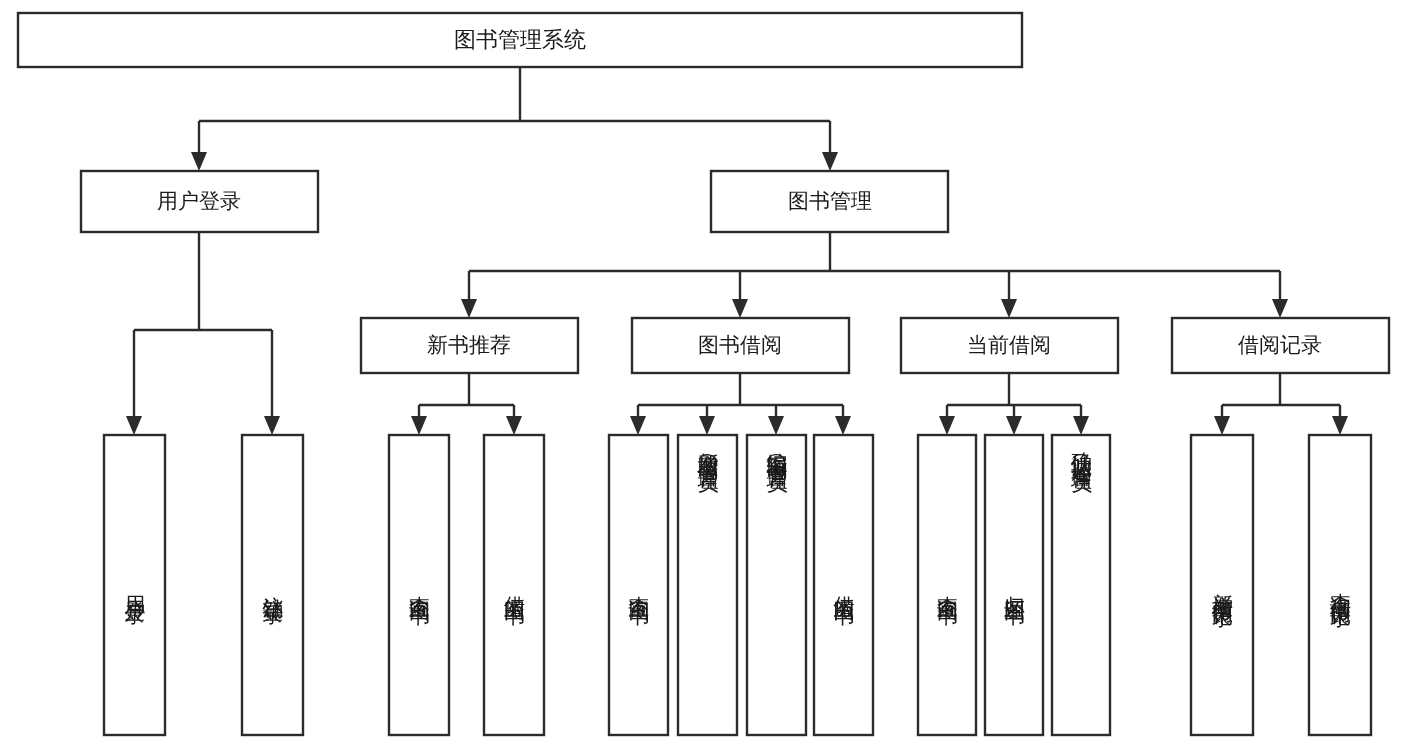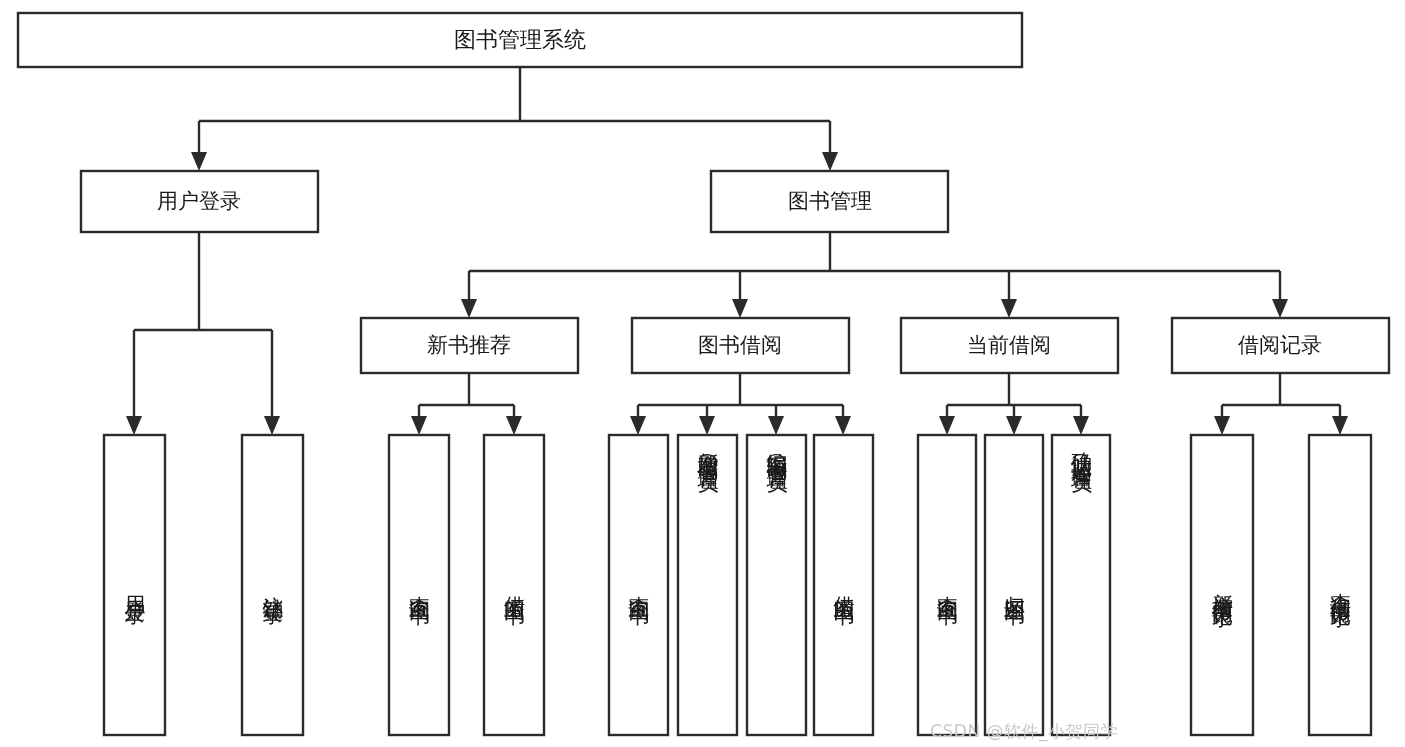--- a/index.html
+++ b/index.html
@@ -267,15 +267,14 @@
     <span class="leaf-label">确认归还（管理员）</span>
   </div>
 
   <div class="leaf-label-wrap" style="left:1191px; top:435px; width:62px; height:300px;">
     <span class="leaf-label">新增借阅记录</span>
   </div>
   <div class="leaf-label-wrap" style="left:1309px; top:435px; width:62px; height:300px;">
     <span class="leaf-label">查询借阅记录</span>
   </div>
 
-  <div class="watermark">CSDN @软件_小贺同学</div>
 
 </div>
 
 </body></html>

